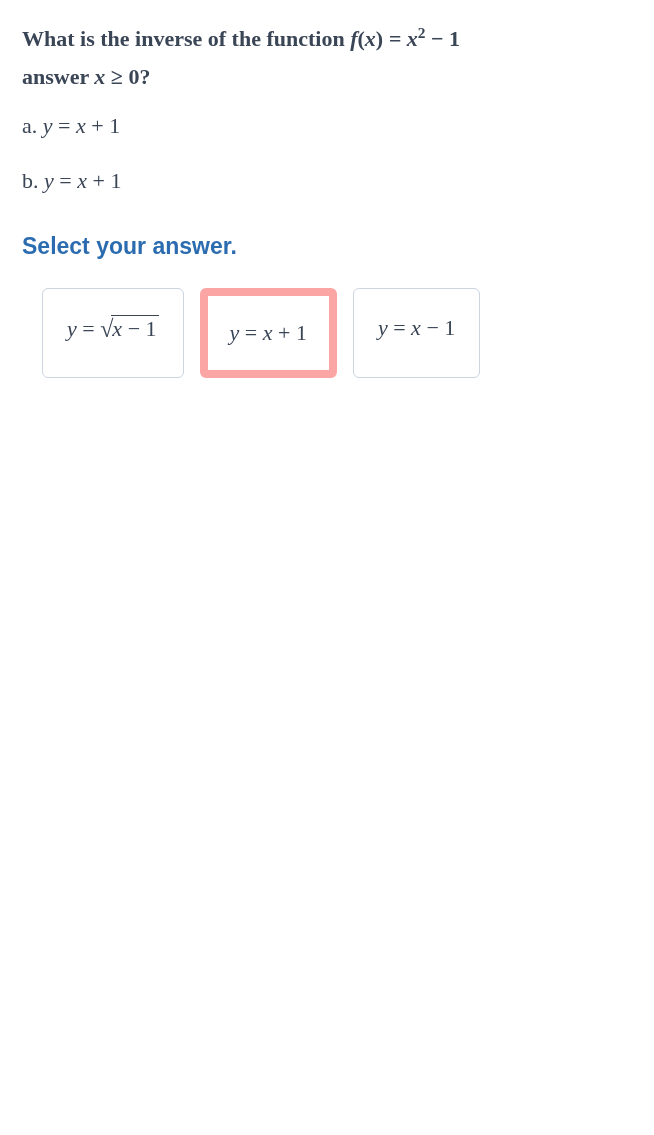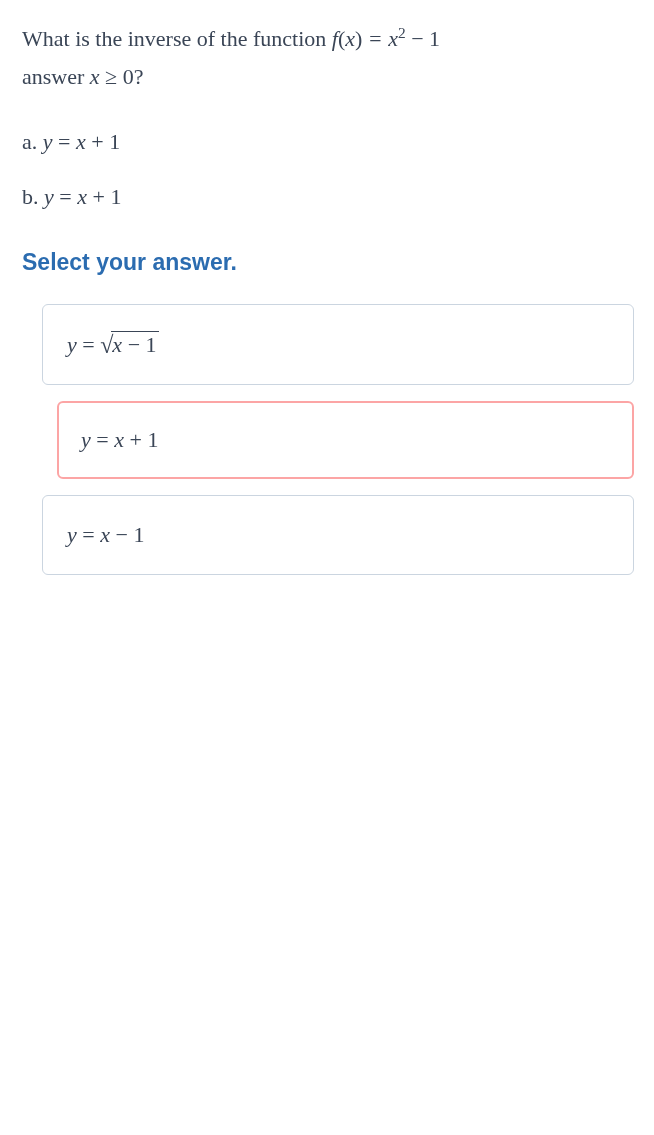--- a/index.html
+++ b/index.html
@@ -8,21 +8,22 @@
     font-family: Georgia, 'Times New Roman', serif;
     color: #4a5568;
     background: #fff;
     width: 654px;
     box-sizing: border-box;
   }
   .question {
     font-size: 22px;
     line-height: 1.7;
     color: #3a4556;
-    margin-bottom: 32px;
+    margin-bottom: 16px;
+    font-weight: bold;
   }
   .math {
     font-family: 'Times New Roman', Georgia, serif;
     font-style: italic;
   }
   .options {
     font-size: 22px;
     line-height: 1.4;
     color: #3a4556;
   }
@@ -35,37 +36,35 @@
   .prompt {
     font-family: 'Segoe UI', Arial, sans-serif;
     font-weight: 700;
     font-size: 23px;
     color: #2b6cb0;
     margin-top: 36px;
     margin-bottom: 28px;
   }
   .answers {
     display: flex;
-    flex-direction: column;
     gap: 16px;
     padding-left: 20px;
   }
   .answer-card {
     border: 1px solid #cbd5e0;
     border-radius: 6px;
     padding: 26px 24px;
     font-size: 22px;
     color: #3a4556;
     cursor: pointer;
     background: #fff;
   }
   .answer-card.selected {
-    border: 2px solid #fca5a5;
+    border: 8px solid #fca5a5;
     padding: 24px 22px;
-    margin-left: 15px;
   }
   .sqrt-bar {
     border-top: 1.4px solid #3a4556;
     display: inline-block;
     padding: 0 2px 0 1px;
     margin-left: -2px;
   }
   .radical {
     font-style: normal;
     font-size: 24px;

